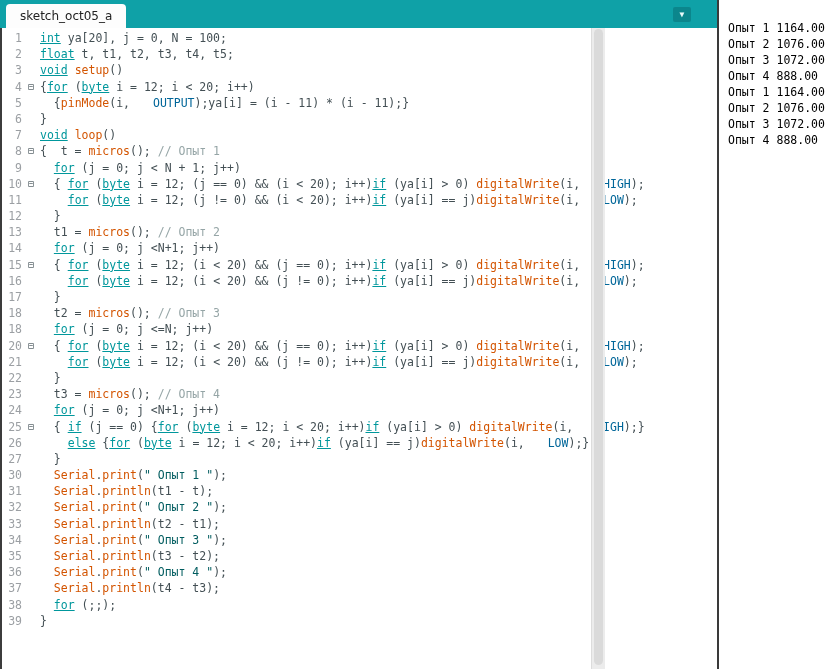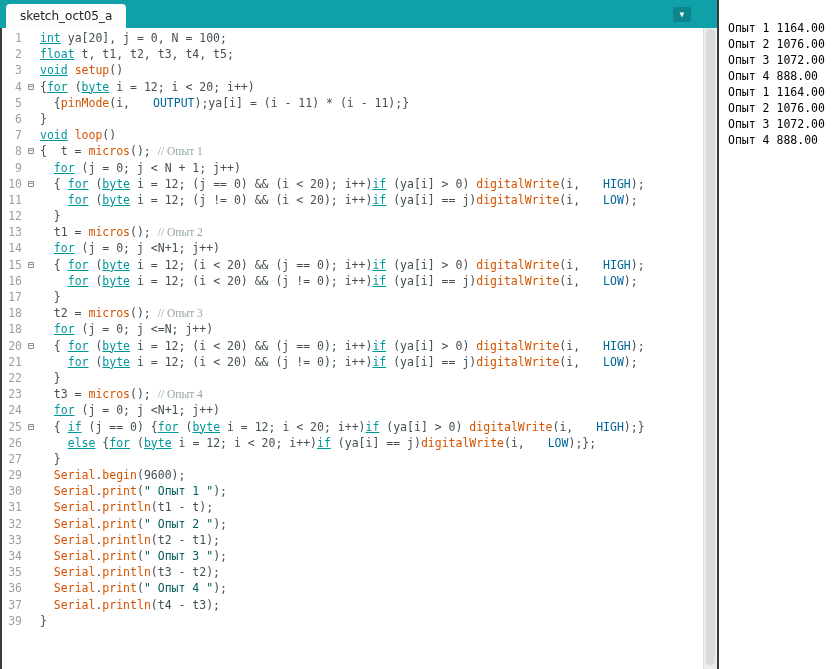--- a/index.html
+++ b/index.html
@@ -1,36 +1,36 @@
 <!DOCTYPE html>
 <html><head>
 <meta charset="utf-8">
 <style>
   html,body{margin:0;padding:0;background:#fff;}
   .app{position:relative;width:834px;height:669px;overflow:hidden;background:#fff;font-family:"DejaVu Sans Mono",monospace;}
   
-  .editor-pane{position:absolute;left:0;top:0;width:717px;height:669px;background:#fff;}
+  .editor-pane{position:absolute;left:0;top:0;width:605px;height:669px;background:#fff;}
   .tabbar{position:absolute;left:0;top:0;width:717px;height:28px;background:#0fa1a7;}
   .tab{position:absolute;left:6px;top:4px;height:24px;background:#fdfdfd;border-radius:4px 4px 0 0;
        padding:0 14px;display:flex;align-items:center;font-family:"DejaVu Sans",sans-serif;
        font-size:12px;color:#222;}
   .tab-menu-btn{position:absolute;right:26px;top:7px;width:18px;height:15px;background:#0b868c;
        border-radius:2px;display:flex;align-items:center;justify-content:center;cursor:pointer;}
   .caret{color:#eafafa;font-size:8px;line-height:8px;}
   .left-edge{position:absolute;left:0;top:28px;width:2px;height:641px;background:#3c3c3c;}
   .code-area{position:absolute;left:0;top:28px;width:703px;height:641px;background:#fff;overflow:hidden;padding-top:2px;box-sizing:border-box;}
   .line{display:flex;height:16.2px;line-height:16.2px;font-size:11.5px;white-space:pre;}
   .ln{flex:none;width:22px;text-align:right;color:#9b9fa3;}
   .fold{flex:none;width:18px;text-align:center;color:#5f6b70;font-size:10px;line-height:16.2px;}
   .code{flex:1;color:#434f54;overflow:hidden;}
   .tok-p{color:#434f54;}
   .tok-k{color:#00979c;text-decoration:underline;}
   .tok-f{color:#d35400;}
   .tok-c{color:#006699;margin-left:16px;}
-  .tok-m{color:#95a5a6;font-family:Liberation Serif, serif;}
+  .tok-m{color:#95a5a6;}
   .tok-s{color:#005c5f;}
   .scrollbar{position:absolute;right:0;top:28px;width:14px;height:641px;background:#ececec;border-left:1px solid #dcdcdc;box-sizing:border-box;}
   .thumb{margin:1px 2px;height:636px;background:#dadada;border-radius:6px;}
   
   .serial-pane{position:absolute;left:717px;top:0;width:117px;height:669px;background:#fff;
        border-left:2px solid #3a3a3a;box-sizing:border-box;padding:20px 0 0 9px;}
   .sline{height:16px;line-height:16px;font-size:11.5px;color:#000;white-space:pre;}
 </style>
 </head>
 <body>
@@ -69,29 +69,29 @@
           <div class="line"><span class="ln">18</span><span class="fold"></span><span class="code"><span class="tok-p">  t2 = </span><span class="tok-f">micros</span><span class="tok-p">(); </span><span class="tok-m">// Опыт 3</span></span></div>
           <div class="line"><span class="ln">18</span><span class="fold"></span><span class="code"><span class="tok-p">  </span><span class="tok-k">for</span><span class="tok-p"> (j = 0; j &lt;=N; j++)</span></span></div>
           <div class="line"><span class="ln">20</span><span class="fold">⊟</span><span class="code"><span class="tok-p">  { </span><span class="tok-k">for</span><span class="tok-p"> (</span><span class="tok-k">byte</span><span class="tok-p"> i = 12; (i &lt; 20) &amp;&amp; (j == 0); i++)</span><span class="tok-k">if</span><span class="tok-p"> (ya[i] &gt; 0) </span><span class="tok-f">digitalWrite</span><span class="tok-p">(i, </span><span class="tok-c">HIGH</span><span class="tok-p">);</span></span></div>
           <div class="line"><span class="ln">21</span><span class="fold"></span><span class="code"><span class="tok-p">    </span><span class="tok-k">for</span><span class="tok-p"> (</span><span class="tok-k">byte</span><span class="tok-p"> i = 12; (i &lt; 20) &amp;&amp; (j != 0); i++)</span><span class="tok-k">if</span><span class="tok-p"> (ya[i] == j)</span><span class="tok-f">digitalWrite</span><span class="tok-p">(i, </span><span class="tok-c">LOW</span><span class="tok-p">);</span></span></div>
           <div class="line"><span class="ln">22</span><span class="fold"></span><span class="code"><span class="tok-p">  }</span></span></div>
           <div class="line"><span class="ln">23</span><span class="fold"></span><span class="code"><span class="tok-p">  t3 = </span><span class="tok-f">micros</span><span class="tok-p">(); </span><span class="tok-m">// Опыт 4</span></span></div>
           <div class="line"><span class="ln">24</span><span class="fold"></span><span class="code"><span class="tok-p">  </span><span class="tok-k">for</span><span class="tok-p"> (j = 0; j &lt;N+1; j++)</span></span></div>
           <div class="line"><span class="ln">25</span><span class="fold">⊟</span><span class="code"><span class="tok-p">  { </span><span class="tok-k">if</span><span class="tok-p"> (j == 0) {</span><span class="tok-k">for</span><span class="tok-p"> (</span><span class="tok-k">byte</span><span class="tok-p"> i = 12; i &lt; 20; i++)</span><span class="tok-k">if</span><span class="tok-p"> (ya[i] &gt; 0) </span><span class="tok-f">digitalWrite</span><span class="tok-p">(i, </span><span class="tok-c">HIGH</span><span class="tok-p">);}</span></span></div>
           <div class="line"><span class="ln">26</span><span class="fold"></span><span class="code"><span class="tok-p">    </span><span class="tok-k">else</span><span class="tok-p"> {</span><span class="tok-k">for</span><span class="tok-p"> (</span><span class="tok-k">byte</span><span class="tok-p"> i = 12; i &lt; 20; i++)</span><span class="tok-k">if</span><span class="tok-p"> (ya[i] == j)</span><span class="tok-f">digitalWrite</span><span class="tok-p">(i, </span><span class="tok-c">LOW</span><span class="tok-p">);};</span></span></div>
           <div class="line"><span class="ln">27</span><span class="fold"></span><span class="code"><span class="tok-p">  }</span></span></div>
-          <div class="line"><span class="ln">29</span><span class="fold"></span><span class="code"><span class="tok-p">  </span><span class="tok-f">Serial</span><span class="tok-p">.</span><span class="tok-f">begin</span><span class="tok-p">(9600);</span></span></div>
           <div class="line"><span class="ln">30</span><span class="fold"></span><span class="code"><span class="tok-p">  </span><span class="tok-f">Serial</span><span class="tok-p">.</span><span class="tok-f">print</span><span class="tok-p">(</span><span class="tok-s">" Опыт 1 "</span><span class="tok-p">);</span></span></div>
           <div class="line"><span class="ln">31</span><span class="fold"></span><span class="code"><span class="tok-p">  </span><span class="tok-f">Serial</span><span class="tok-p">.</span><span class="tok-f">println</span><span class="tok-p">(t1 - t);</span></span></div>
           <div class="line"><span class="ln">32</span><span class="fold"></span><span class="code"><span class="tok-p">  </span><span class="tok-f">Serial</span><span class="tok-p">.</span><span class="tok-f">print</span><span class="tok-p">(</span><span class="tok-s">" Опыт 2 "</span><span class="tok-p">);</span></span></div>
           <div class="line"><span class="ln">33</span><span class="fold"></span><span class="code"><span class="tok-p">  </span><span class="tok-f">Serial</span><span class="tok-p">.</span><span class="tok-f">println</span><span class="tok-p">(t2 - t1);</span></span></div>
           <div class="line"><span class="ln">34</span><span class="fold"></span><span class="code"><span class="tok-p">  </span><span class="tok-f">Serial</span><span class="tok-p">.</span><span class="tok-f">print</span><span class="tok-p">(</span><span class="tok-s">" Опыт 3 "</span><span class="tok-p">);</span></span></div>
           <div class="line"><span class="ln">35</span><span class="fold"></span><span class="code"><span class="tok-p">  </span><span class="tok-f">Serial</span><span class="tok-p">.</span><span class="tok-f">println</span><span class="tok-p">(t3 - t2);</span></span></div>
           <div class="line"><span class="ln">36</span><span class="fold"></span><span class="code"><span class="tok-p">  </span><span class="tok-f">Serial</span><span class="tok-p">.</span><span class="tok-f">print</span><span class="tok-p">(</span><span class="tok-s">" Опыт 4 "</span><span class="tok-p">);</span></span></div>
           <div class="line"><span class="ln">37</span><span class="fold"></span><span class="code"><span class="tok-p">  </span><span class="tok-f">Serial</span><span class="tok-p">.</span><span class="tok-f">println</span><span class="tok-p">(t4 - t3);</span></span></div>
+          <div class="line"><span class="ln">38</span><span class="fold"></span><span class="code"><span class="tok-p">  </span><span class="tok-k">for</span><span class="tok-p"> (;;);</span></span></div>
           <div class="line"><span class="ln">39</span><span class="fold"></span><span class="code"><span class="tok-p">}</span></span></div>
         </div>
     </div>
 
     <div class="left-edge"></div>
 
     <div class="scrollbar">
       <div class="thumb"></div>
     </div>
   </div>

